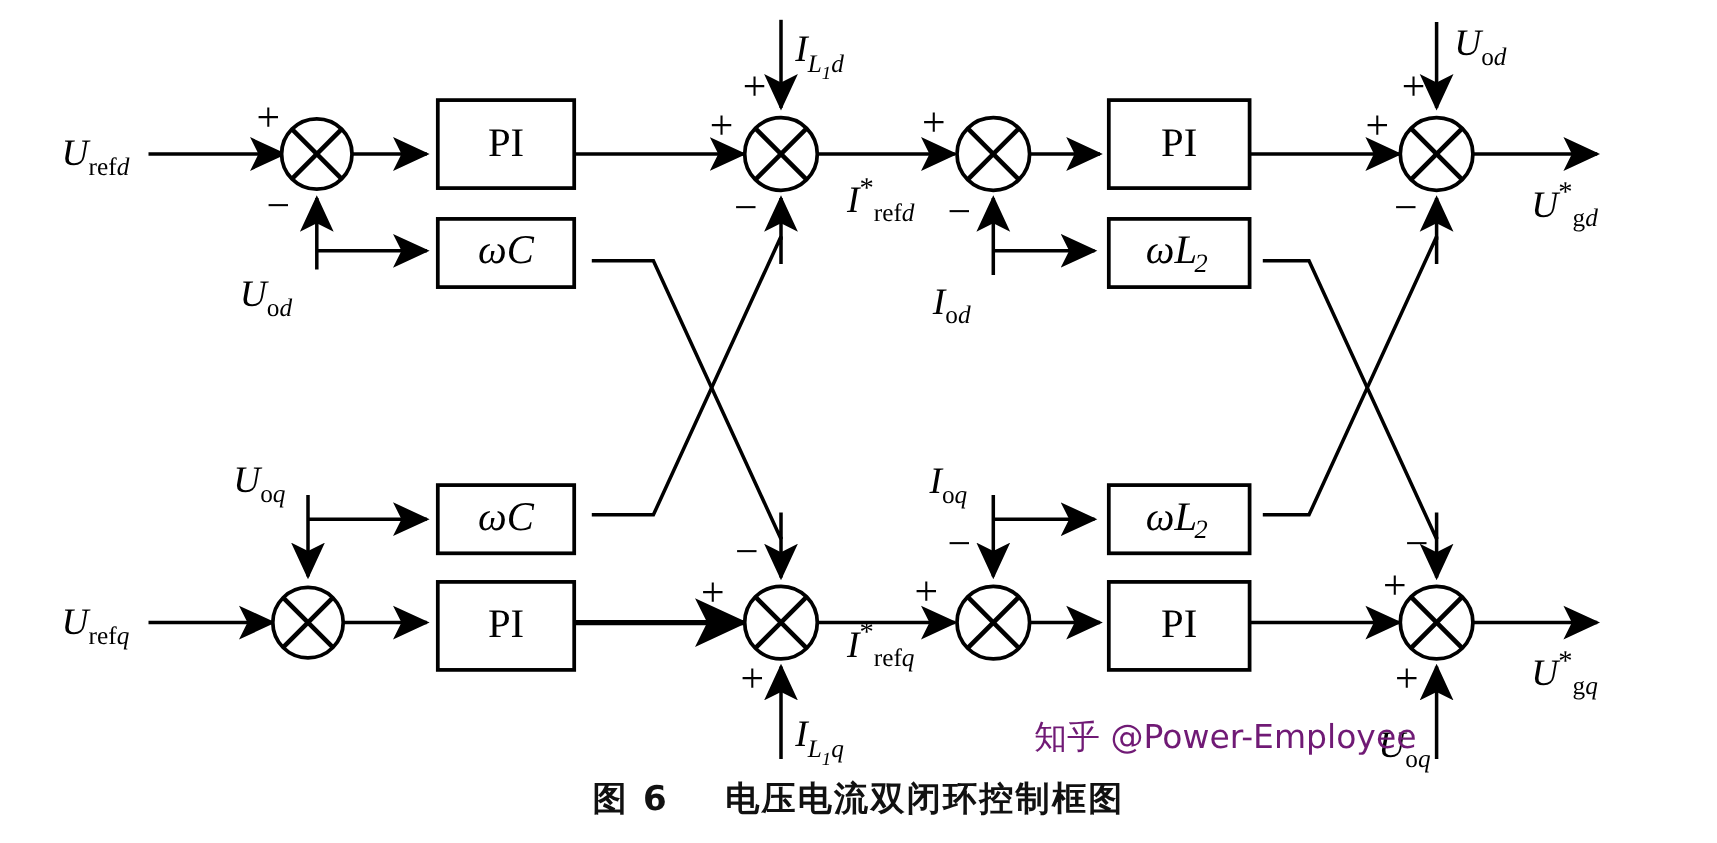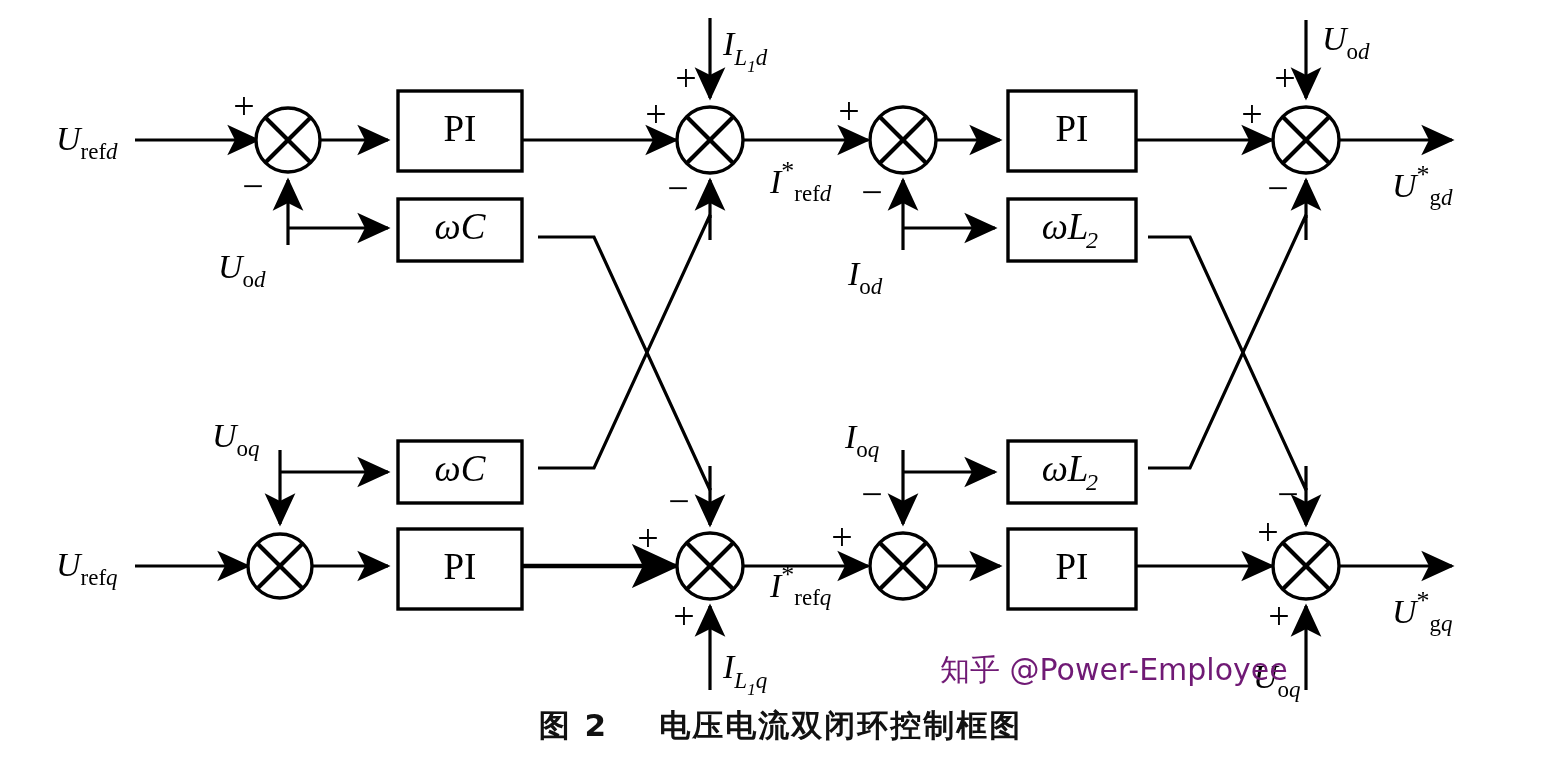--- a/index.html
+++ b/index.html
@@ -304,15 +304,15 @@
     </text>
 
     <text class="siglbl" x="1392" y="623">
       <tspan>U</tspan><tspan class="star" dy="-14">*</tspan><tspan class="sub" dy="22">g</tspan><tspan class="sub-i">q</tspan>
     </text>
 
   </svg>
 
   <div class="watermark">知乎 @Power-Employee</div>
 
-  <div class="caption-text">图 2    电压电流双闭环控制框图</div>
+  <div class="caption-text">图 6    电压电流双闭环控制框图</div>
 
 </div>
 
 </body></html>

